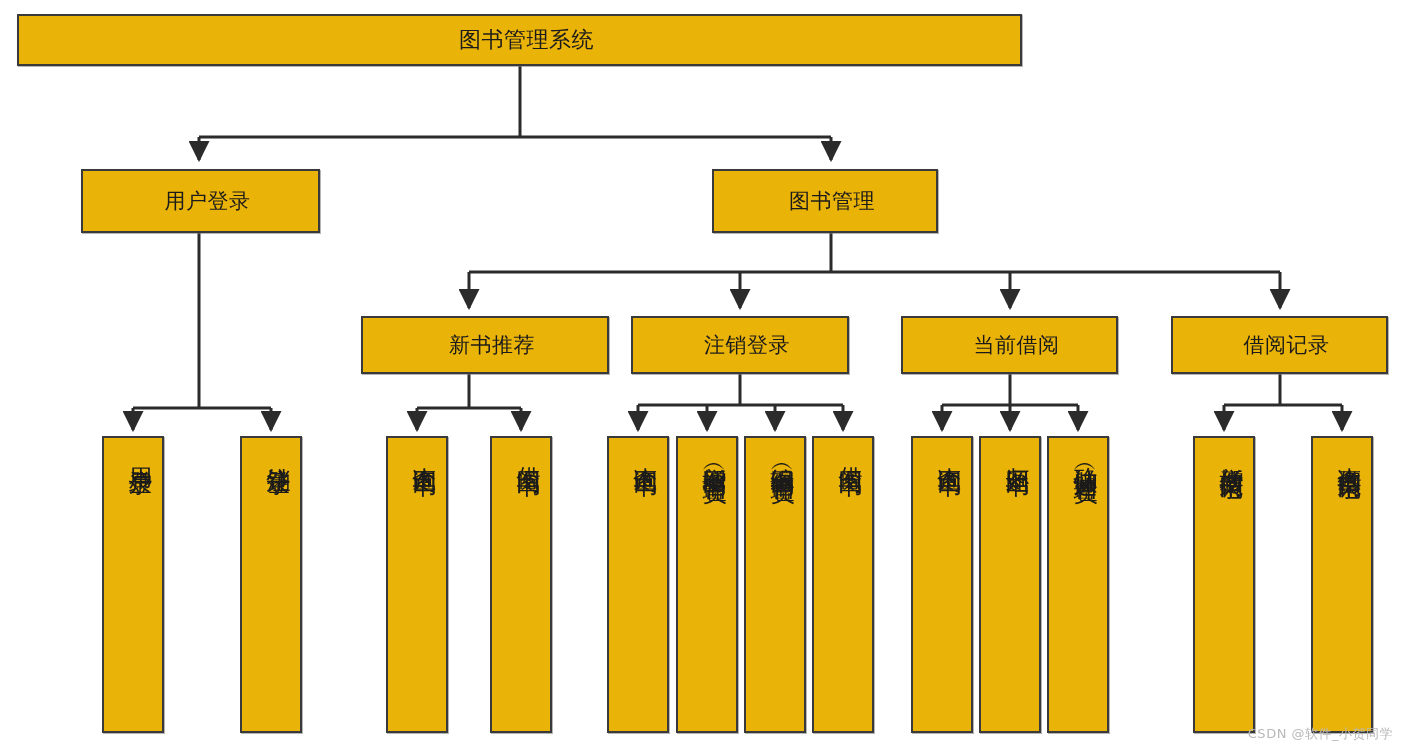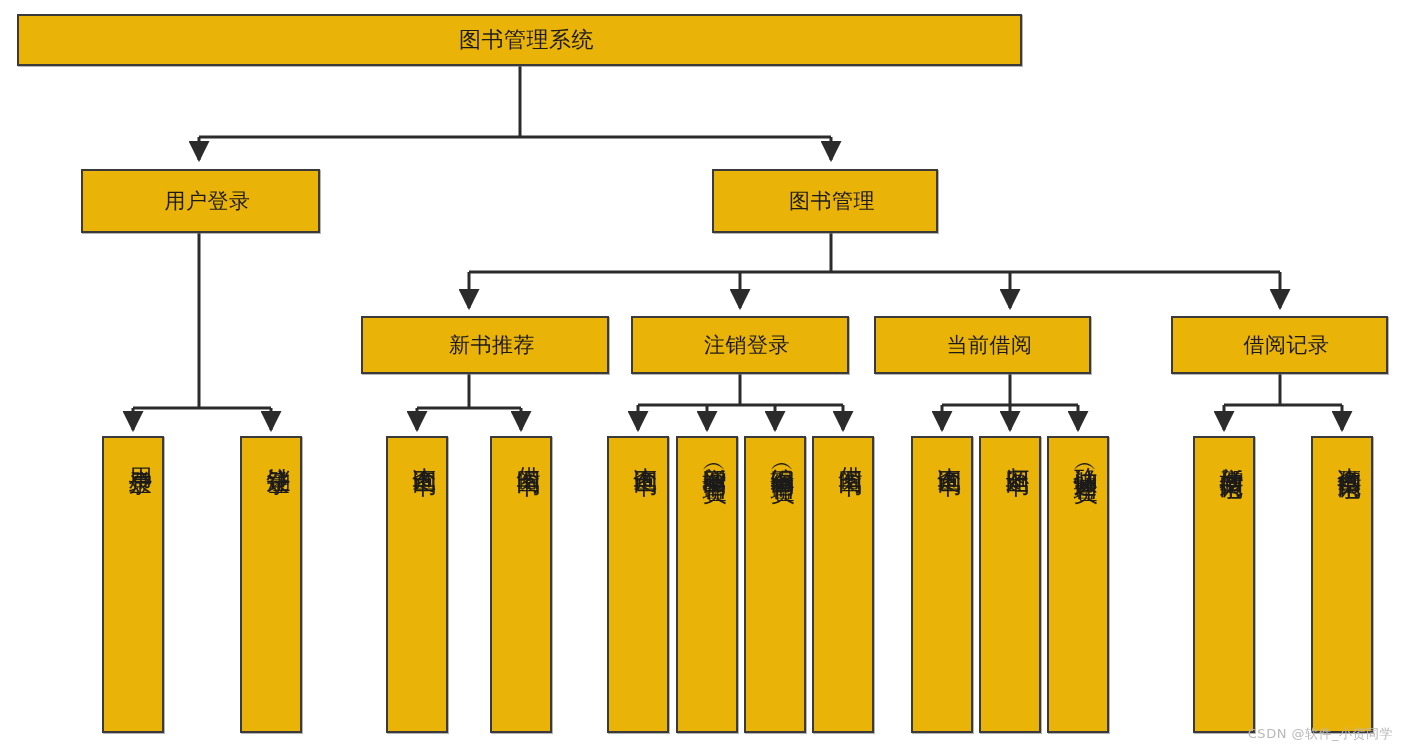--- a/index.html
+++ b/index.html
@@ -140,21 +140,21 @@
   <div class="node h" style="left:712px; top:169px; width:226px; height:64px;">
     <span class="label">图书管理</span>
   </div>
 
   <div class="node h" style="left:361px; top:316px; width:248px; height:58px;">
     <span class="label">新书推荐</span>
   </div>
   <div class="node h" style="left:631px; top:316px; width:218px; height:58px;">
     <span class="label">注销登录</span>
   </div>
-  <div class="node h" style="left:874px; top:316px; width:217px; height:58px;">
+  <div class="node h" style="left:901px; top:316px; width:217px; height:58px;">
     <span class="label">当前借阅</span>
   </div>
   <div class="node h" style="left:1171px; top:316px; width:217px; height:58px;font-family:Liberation Serif, serif;">
     <span class="label">借阅记录</span>
   </div>
 
   <div class="node v" style="left:102px; top:436px; width:62px; height:297px;">
     <span class="label">用户登录</span>
   </div>
   <div class="node v" style="left:240px; top:436px; width:62px; height:297px;">

